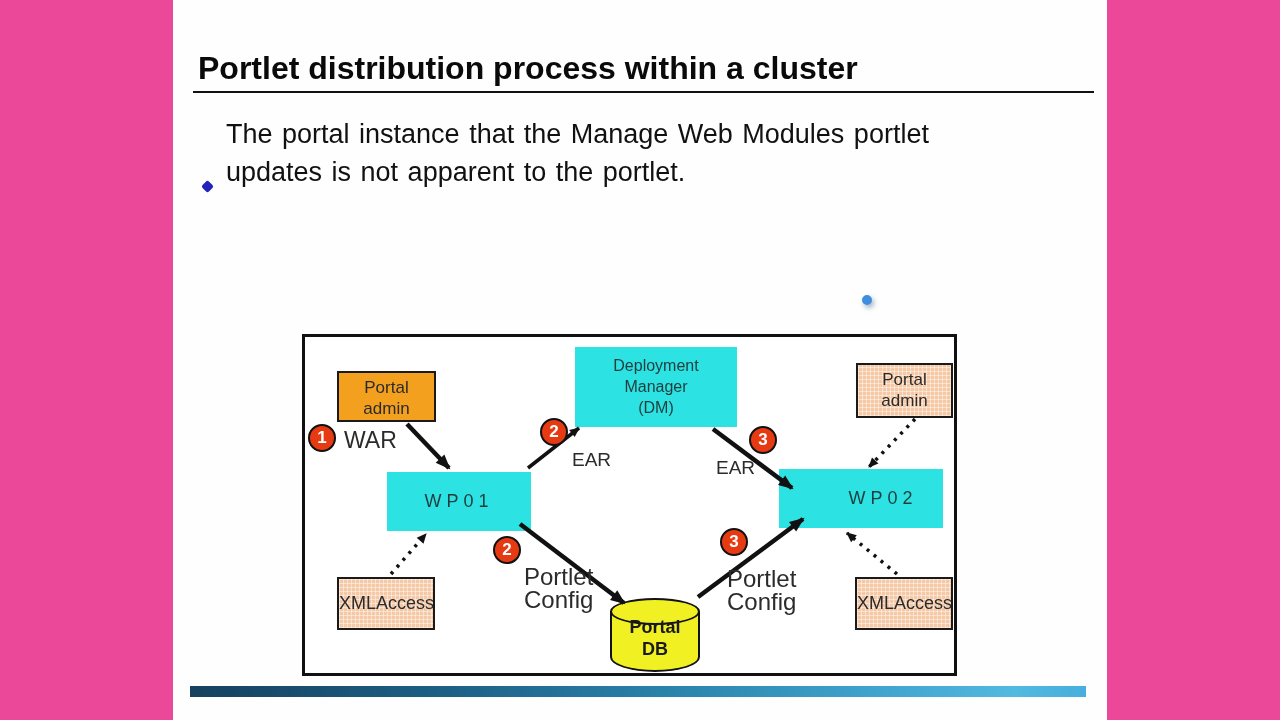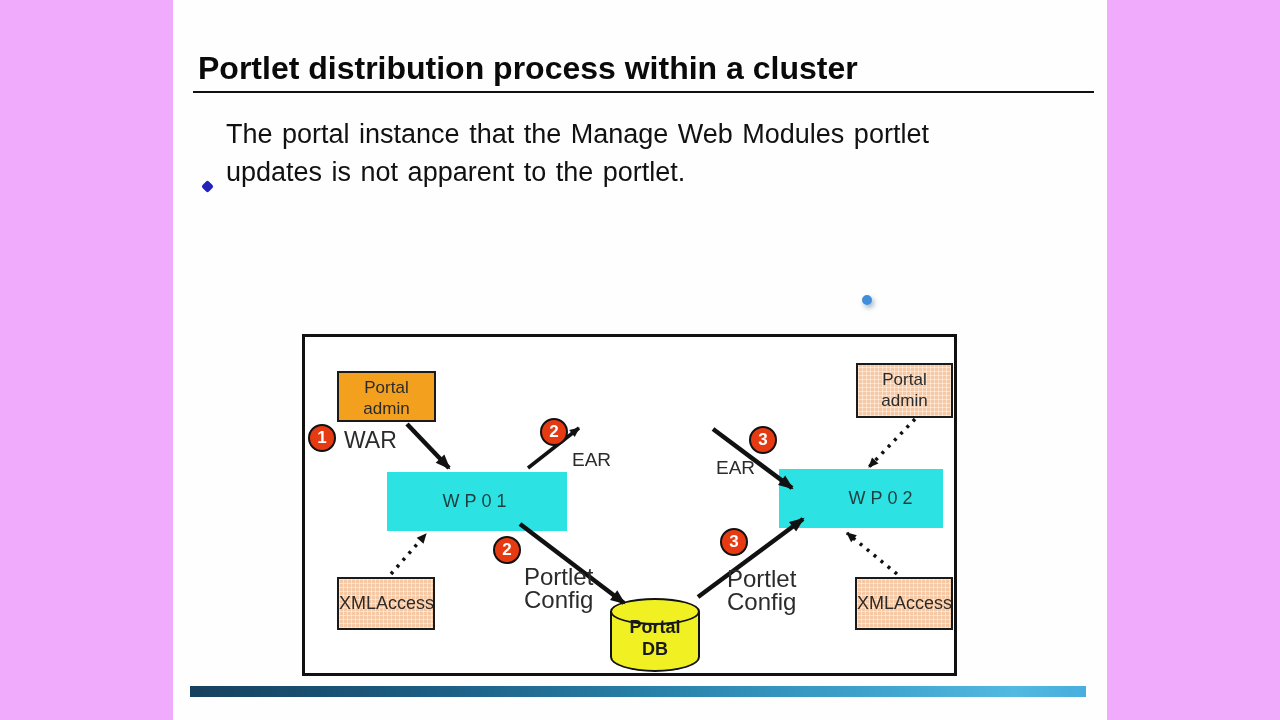--- a/index.html
+++ b/index.html
@@ -1,18 +1,18 @@
 <!DOCTYPE html>
 <html><head>
 <meta charset="utf-8">
 <style>
   * { margin:0; padding:0; box-sizing:border-box; }
   html,body { width:1280px; height:720px; background:#000; overflow:hidden;
               font-family:"Liberation Sans", sans-serif; }
-  #stage { position:absolute; left:0; top:0; width:1280px; height:720px; background:#f0abfc; }
+  #stage { position:absolute; left:0; top:0; width:1280px; height:720px; background:#ec4899; }
   #slide { position:absolute; left:173px; top:0; width:934px; height:720px; background:#fefefe; }
 
   
   #title { position:absolute; left:25px; top:50px; width:890px; font-size:32px; font-weight:bold;
            color:#0a0a0a; letter-spacing:0; }
   #title-rule { position:absolute; left:20px; top:91px; width:901px; height:0;
                 border-bottom:2px solid #111; }
 
   
   #bullets { position:absolute; left:24px; top:115px; width:890px; }
@@ -30,21 +30,21 @@
   .n-orange { background:#f4a01f; border:2px solid #1a1a1a; }
   .n-cyan   { background:#2de2e2; }
   .n-salmon { background-color:#f6c9a6; border:2px solid #1a1a1a;
               background-image:
                 repeating-linear-gradient(0deg, rgba(255,255,255,.45) 0 1px, transparent 1px 4px),
                 repeating-linear-gradient(90deg, rgba(255,255,255,.45) 0 1px, transparent 1px 4px); }
   .two-line { font-size:17px; line-height:21px; padding-top:4px; }
   #n-pa-left  { left:337px; top:371px; width:99px;  height:51px; }
   #n-dm       { left:575px; top:347px; width:162px; height:80px; font-size:16px; line-height:21px; padding-top:8px; color:#1f3d3d; }
   #n-pa-right { left:856px; top:363px; width:97px;  height:55px; }
-  #n-wp01     { left:387px; top:472px; width:180px; height:59px; line-height:59px; font-size:18px; letter-spacing:5px; color:#1f3d3d; }
+  #n-wp01     { left:387px; top:472px; width:144px; height:59px; line-height:59px; font-size:18px; letter-spacing:5px; color:#1f3d3d; }
   #n-wp02     { left:779px; top:469px; width:164px; height:59px; line-height:59px; font-size:18px; letter-spacing:5px; color:#1f3d3d;padding-left:44px; }
   #n-xml-left  { left:337px; top:577px; width:98px; height:53px; font-size:18px; line-height:49px; white-space:nowrap; }
   #n-xml-right { left:855px; top:577px; width:98px; height:53px; font-size:18px; line-height:49px; white-space:nowrap; }
 
   
   #n-db { position:absolute; left:610px; top:598px; width:90px; height:74px; }
   .cyl-body { position:absolute; left:0; top:13px; width:90px; height:61px; background:#f0f022;
               border:2px solid #111; border-top:none;
               border-radius:0 0 45px 45px / 0 0 15px 15px; }
   .cyl-top  { position:absolute; left:0; top:0; width:90px; height:27px; background:#f0f022;
@@ -107,20 +107,25 @@
     </div>
   </div>
 
   <div id="diagram"></div>
 
   <div class="node n-orange two-line" id="n-pa-left">
     <div>Portal</div>
     <div>admin</div>
   </div>
 
+  <div class="node n-cyan" id="n-dm">
+    <div>Deployment</div>
+    <div>Manager</div>
+    <div>(DM)</div>
+  </div>
 
   <div class="node n-salmon two-line" id="n-pa-right">
     <div>Portal</div>
     <div>admin</div>
   </div>
 
   <div class="node n-cyan" id="n-wp01">WP01</div>
   <div class="node n-cyan" id="n-wp02">WP02</div>
 
   <div class="node n-salmon" id="n-xml-left">XMLAccess</div>

